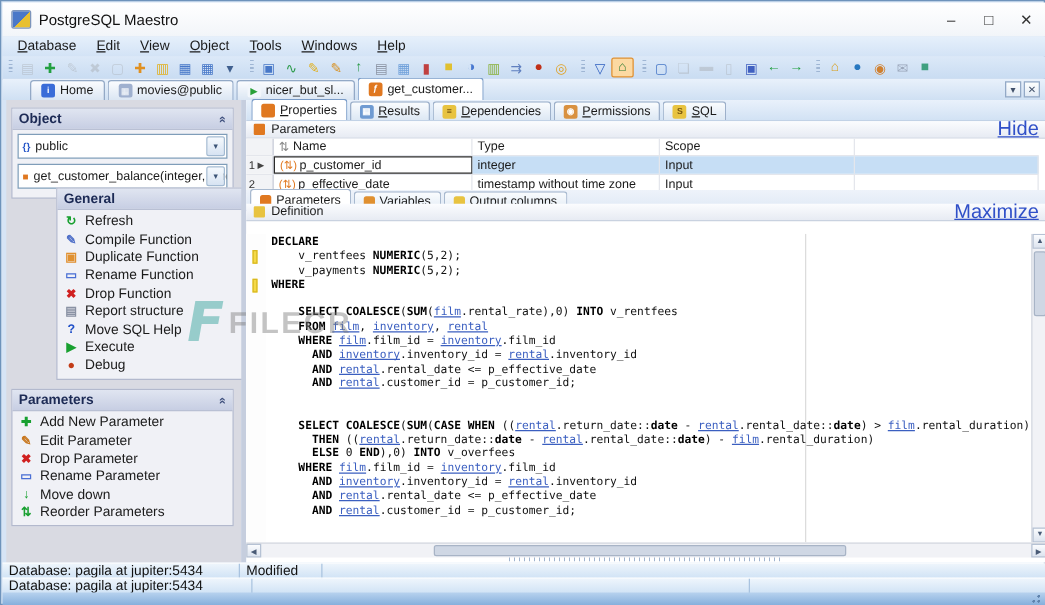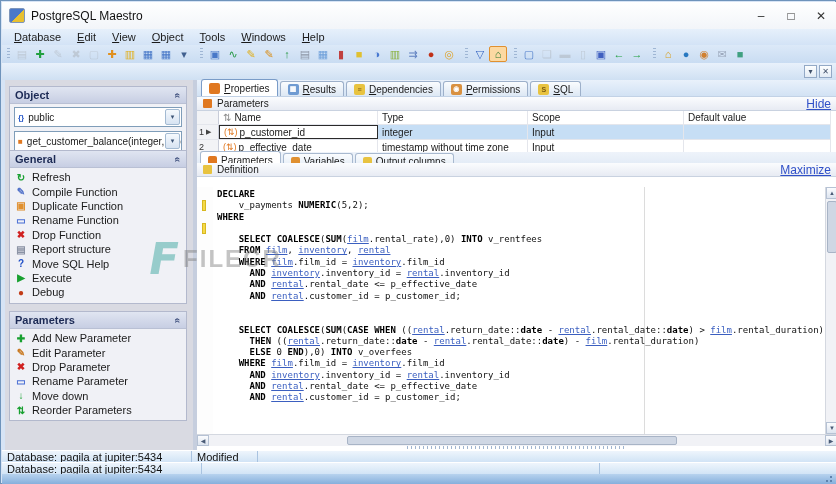--- a/index.html
+++ b/index.html
@@ -67,21 +67,21 @@
   #maintabs{position:absolute;left:0;top:0;width:640px;height:17px;background:linear-gradient(#e9f1fb,#d2e2f4);
             display:flex;align-items:flex-end;padding-left:4px;box-sizing:border-box;border-bottom:1px solid #c2d2e6;}
   .mtab{display:flex;align-items:center;gap:4px;height:14px;padding:0 7px;margin-right:2px;font-size:10px;
         background:linear-gradient(#fafcfe,#dde8f4);border:1px solid #9db0ca;border-bottom:none;border-radius:3px 3px 0 0;}
   .mtab.active{background:#ffffff;height:16px;border-color:#7a9cc8;}
   .mtab u{text-decoration:underline;}
 
   .secbar{position:absolute;left:0;width:640px;height:14px;background:linear-gradient(#fbfcfe,#e7ebf3);
           border-bottom:1px solid #c9d2e0;display:flex;align-items:center;gap:5px;padding:0 6px;box-sizing:border-box;font-size:10px;}
   .secico{width:9px;height:9px;border-radius:1px;flex:0 0 auto;}
-  .seclink{margin-left:auto;color:#3050c8;text-decoration:underline;font-size:12px;}
+  .seclink{margin-left:auto;color:#3050c8;text-decoration:underline;font-size:16px;}
 
   
   #grid{position:absolute;left:0;top:31px;width:634px;height:41px;background:#fff;border-bottom:1px solid #d8dce4;font-size:10px;}
   .grow{display:flex;height:13px;border-bottom:1px solid #e4e6ec;}
   .gcell{border-right:1px solid #e4e6ec;padding-left:4px;display:flex;align-items:center;box-sizing:border-box;
          white-space:nowrap;overflow:hidden;}
   .gnum{background:#f2f3f6;border-right:1px solid #c8ccd8;justify-content:flex-start;padding-left:2px;gap:2px;font-size:9px;color:#333;}
   .grow.sel .gcell{background:#c6def5;}
   .grow.sel .gnum{background:#f2f3f6;}
   .grow.sel .name-edit{background:#fff;border:1px solid #2a2a2a;}
@@ -203,20 +203,38 @@
       <div class="tb-group">
         <span class="tb-icon" style="color: rgb(216, 160, 32);">⌂</span>
         <span class="tb-icon" style="color: rgb(40, 120, 192);">●</span>
         <span class="tb-icon" style="color: rgb(208, 128, 48);">◉</span>
         <span class="tb-icon" style="color: rgb(154, 166, 186);">✉</span>
         <span class="tb-icon" style="color: rgb(64, 160, 128);">■</span>
       </div>
     </div>
 
   <div id="tabstrip">
+    <div id="doctabs">
+        <div class="dtab">
+          <span class="tico" style="background: rgb(58, 108, 216); color: rgb(255, 255, 255);">i</span>
+          <span>Home</span>
+        </div>
+        <div class="dtab">
+          <span class="tico" style="background: rgb(159, 176, 207); color: rgb(232, 237, 245);">▦</span>
+          <span>movies@public</span>
+        </div>
+        <div class="dtab">
+          <span class="tico" style="background: rgb(242, 246, 251); color: rgb(40, 160, 56);">▶</span>
+          <span>nicer_but_sl...</span>
+        </div>
+        <div class="dtab active">
+          <span class="tico" style="background: rgb(224, 120, 32); color: rgb(255, 255, 255);">ƒ</span>
+          <span>get_customer...</span>
+        </div>
+      </div>
     <div id="tsbtns">
       <span class="tsb">▾</span>
       <span class="tsb">✕</span>
     </div>
   </div>
 
   <div id="sidebar">
     <div class="panel" id="obj-panel" style="top:6px;">
       <div class="phead">
         <span>Object</span>
@@ -228,21 +246,21 @@
             <span>public</span>
             <span class="drop">▾</span>
           </div>
           <div class="combo">
             <span class="cico" style="color: rgb(224, 120, 32); font-weight: bold; font-size: 8px;">■</span>
             <span>get_customer_balance(integer, timestamp</span>
             <span class="drop">▾</span>
           </div>
         </div>
     </div>
-    <div class="panel" id="gen-panel" style="top:70px;">
+    <div class="panel" id="gen-panel" style="top:70px;margin-left:36px;">
       <div class="phead">
         <span>General</span>
         <span class="pchev">«</span>
       </div>
       <div class="pbody" id="gen-items" style="padding:2px 0 3px 0;">
           <div class="sitem">
             <span class="sglyph" style="color: rgb(24, 160, 48); font-weight: bold;">↻</span>
             <span>Refresh</span>
           </div>
           <div class="sitem">
@@ -343,21 +361,20 @@
       <span>Parameters</span>
       <span class="seclink">Hide</span>
     </div>
 
     <div id="grid">
         <div class="grow" style="background: rgb(255, 255, 255);">
           <span class="gcell gnum" style="width: 22px;"></span>
           <span class="gcell" style="width: 159px;"><span style="color:#888;margin-right:3px;">⇅</span>Name</span>
           <span class="gcell" style="width: 150px;">Type</span>
           <span class="gcell" style="width: 156px;">Scope</span>
-          <span class="gcell" style="width: 147px;">Default value</span>
         </div>
         <div class="grow sel" style="height: 14px;">
           <span class="gcell gnum" style="width: 22px;">1 <span style="color:#444;font-size:7px;">▶</span></span>
           <span class="gcell name-edit" style="width: 159px;"><span class="pico">(⇅)</span>p_customer_id</span>
           <span class="gcell" style="width: 150px;">integer</span>
           <span class="gcell" style="width: 156px;">Input</span>
           <span class="gcell" style="width: 147px;"></span>
         </div>
         <div class="grow" style="height: 14px;">
           <span class="gcell gnum" style="width: 22px;">2</span>
@@ -391,20 +408,21 @@
     </div>
 
     <div id="editor">
       <div id="marginline"></div>
       <div id="gutter">
           <div class="mark" style="top: 13.3px;"></div>
           <div class="mark" style="top: 35.9px;"></div>
         </div>
       <div id="code-lines">
           <div class="cl"><b>DECLARE</b></div>
+          <div class="cl">    v_rentfees <b>NUMERIC</b>(5,2);</div>
           <div class="cl">    v_payments <b>NUMERIC</b>(5,2);</div>
           <div class="cl"><b>WHERE</b></div>
           <div class="cl"> </div>
           <div class="cl">    <b>SELECT</b> <b>COALESCE</b>(<b>SUM</b>(<span class="lnk">film</span>.rental_rate),0) <b>INTO</b> v_rentfees</div>
           <div class="cl">    <b>FROM</b> <span class="lnk">film</span>, <span class="lnk">inventory</span>, <span class="lnk">rental</span></div>
           <div class="cl">    <b>WHERE</b> <span class="lnk">film</span>.film_id = <span class="lnk">inventory</span>.film_id</div>
           <div class="cl">      <b>AND</b> <span class="lnk">inventory</span>.inventory_id = <span class="lnk">rental</span>.inventory_id</div>
           <div class="cl">      <b>AND</b> <span class="lnk">rental</span>.rental_date &lt;= p_effective_date</div>
           <div class="cl">      <b>AND</b> <span class="lnk">rental</span>.customer_id = p_customer_id;</div>
           <div class="cl"> </div>

